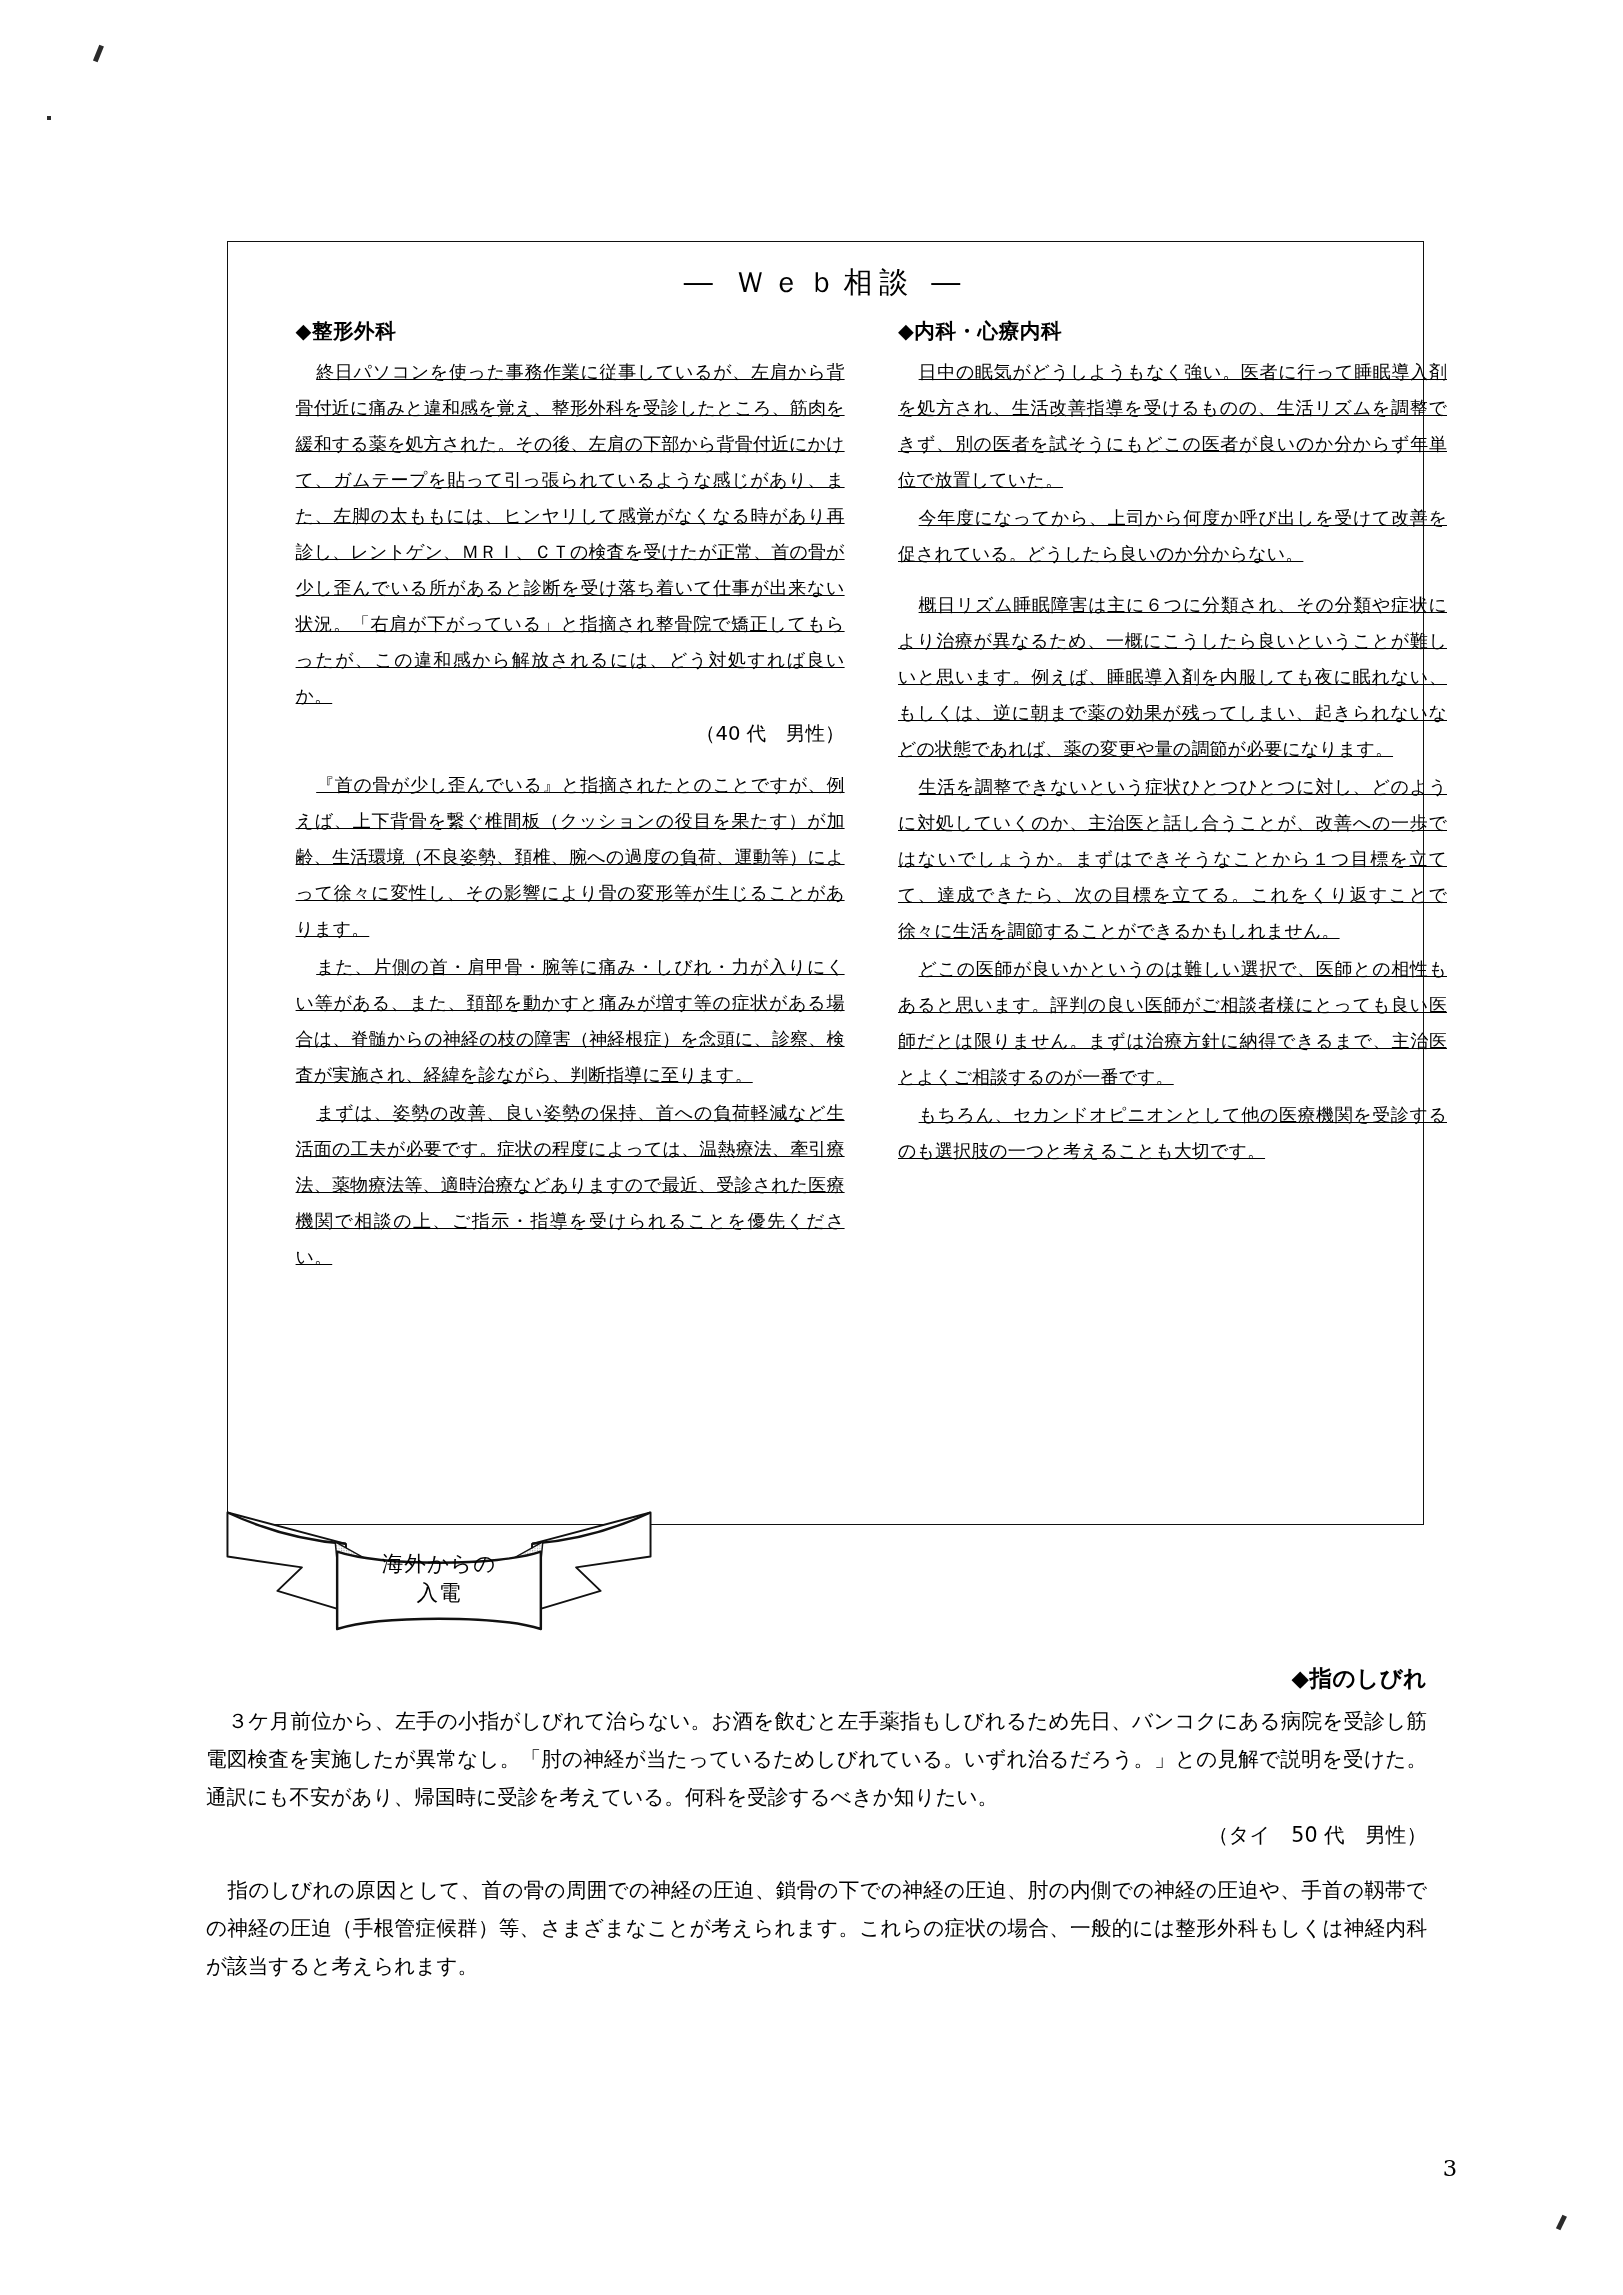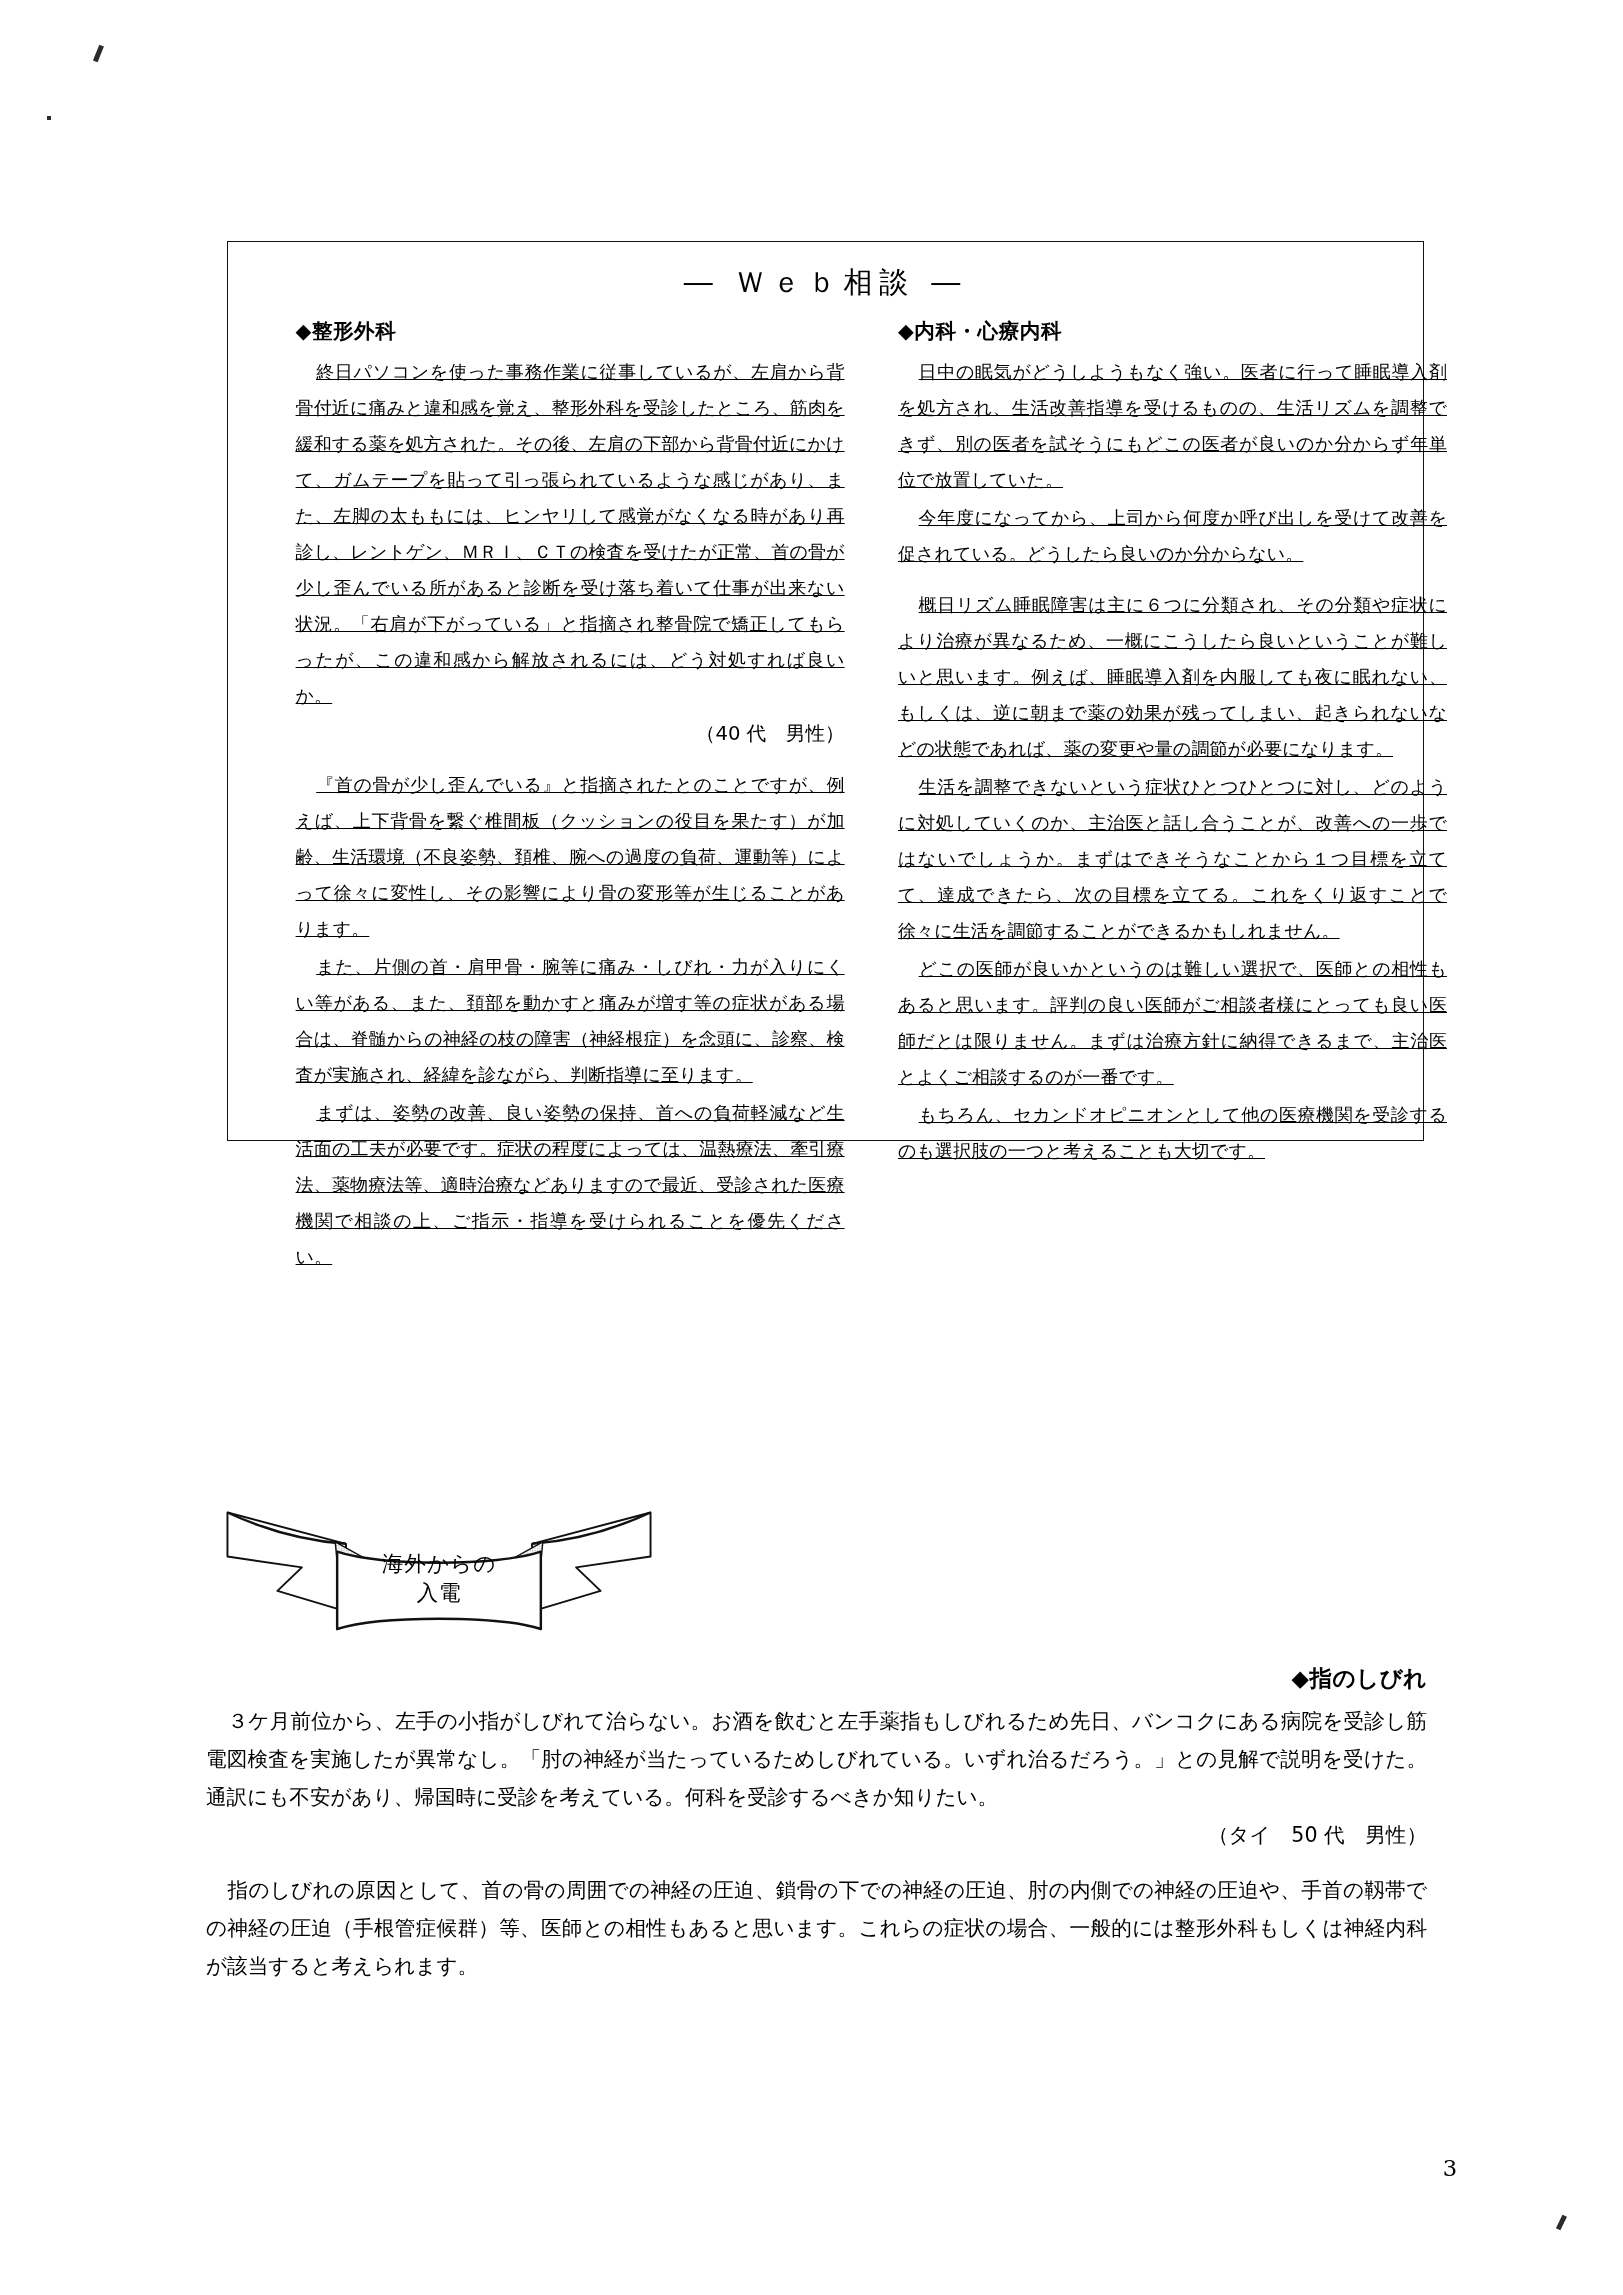--- a/index.html
+++ b/index.html
@@ -12,21 +12,21 @@
     overflow:hidden;
   }
 
   
   .speck { position:absolute; background:#2b2b2b; }
 
   
   #web-box {
     position:absolute;
     left:227px; top:241px;
-    width:1197px; height:900px;
+    width:1197px; height:1284px;
     border:1.5px solid #111;
     box-sizing:border-box;
     background:#fff;
   }
   #web-title {
     text-align:center;
     font-size:29px;
     letter-spacing:6.9px;
     margin-top:20.6px;
     font-family:"DejaVu Serif", serif;
@@ -190,17 +190,17 @@
 
 <div id="bottom">
   <div id="bottom-head">◆指のしびれ</div>
 
   <p class="bpara">３ケ月前位から、左手の小指がしびれて治らない。お酒を飲むと左手薬指もしびれるため先日、バンコクにある病院を受診し筋電図検査を実施したが異常なし。「肘の神経が当たっているためしびれている。いずれ治るだろう。」との見解で説明を受けた。通訳にも不安があり、帰国時に受診を考えている。何科を受診するべきか知りたい。</p>
 
   <p class="battrib">（タイ　50 代　男性）</p>
 
   <div style="height:17.7px;"></div>
 
-  <p class="bpara">指のしびれの原因として、首の骨の周囲での神経の圧迫、鎖骨の下での神経の圧迫、肘の内側での神経の圧迫や、手首の靱帯での神経の圧迫（手根管症候群）等、医師との相性もあると思います。これらの症状の場合、一般的には整形外科もしくは神経内科が該当すると考えられます。</p>
+  <p class="bpara">指のしびれの原因として、首の骨の周囲での神経の圧迫、鎖骨の下での神経の圧迫、肘の内側での神経の圧迫や、手首の靱帯での神経の圧迫（手根管症候群）等、さまざまなことが考えられます。これらの症状の場合、一般的には整形外科もしくは神経内科が該当すると考えられます。</p>
 </div>
 
 <div id="page-number">3</div>
 
 
 </body></html>

